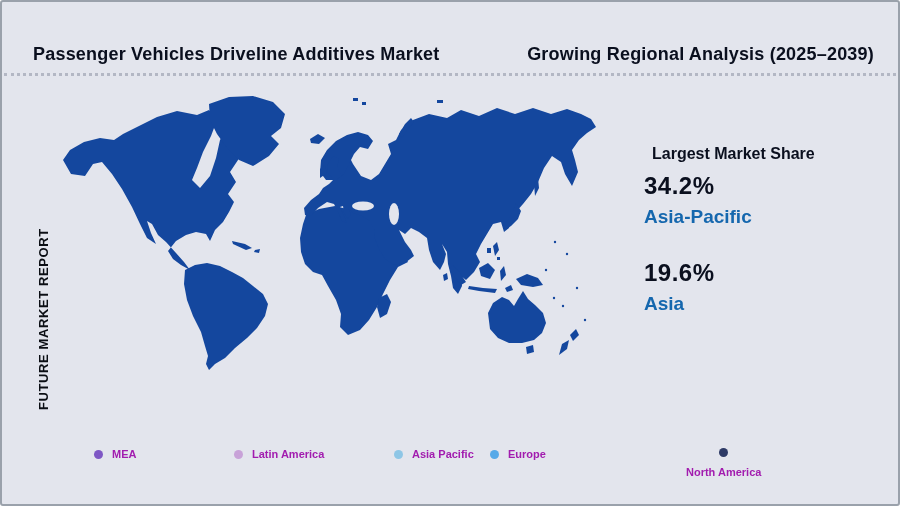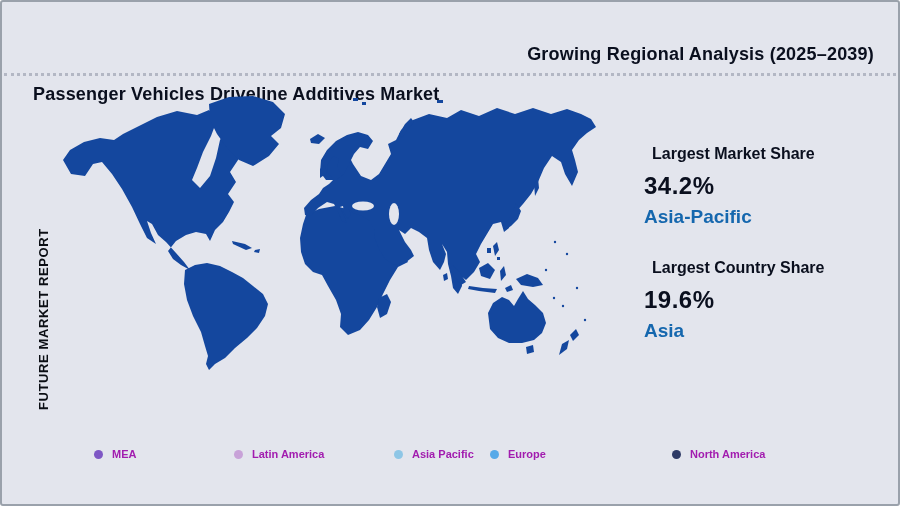--- a/index.html
+++ b/index.html
@@ -9,21 +9,21 @@
     position:relative; width:900px; height:506px;
     background:var(--background, #e3e5ed);
     border:2px solid #9aa1ab; border-radius:3px; overflow:hidden;
   }
   .title-bar { position:absolute; top:0; left:0; width:100%; height:72px; }
   .title {
     position:absolute; top:42px; white-space:nowrap;
     font-size:18px; font-weight:800; color:var(--text_dark, #0a0f1e);
     letter-spacing:0.2px;
   }
-  .title-left  { left:31px;margin-top:40px; }
+  .title-left  { left:31px; }
   .title-right { right:24px; }
   .dotted-sep {
     position:absolute; top:71px; left:2px; right:2px; height:0;
     border-top:3px dotted #b3b7c4;
   }
   .watermark {
     position:absolute; left:34px; top:228px; height:180px;
     writing-mode:vertical-rl; transform:rotate(180deg);
     font-size:13px; font-weight:700; color:#0b0e14; letter-spacing:0.6px;
     white-space:nowrap;
@@ -34,21 +34,21 @@
   .water { fill:var(--background, #e3e5ed); }
   .stats { position:absolute; left:642px; top:143px; width:240px; }
   .stat-label { font-size:16px; font-weight:800; color:var(--text_dark, #0a0f1e);margin-left:8px; }
   .stat-value { font-size:24px; font-weight:800; color:var(--text_dark, #0a0f1e); margin-top:9px; letter-spacing:0.5px; }
   .stat-region { font-size:19px; font-weight:800; color:var(--accent_blue, #1567ae); margin-top:6px; }
   .stat-block2 { margin-top:31px; }
   .legend { position:absolute; left:0; top:446px; width:100%; height:20px; }
   .legend-item { position:absolute; display:flex; align-items:center; gap:9px; }
   .legend-dot { width:9px; height:9px; border-radius:50%; flex:0 0 auto; }
   .legend-label { font-size:11px; font-weight:700; color:#a21caf; white-space:nowrap; }
-  .li-0 { left:92px; } .li-1 { left:232px; } .li-2 { left:392px; } .li-3 { left:488px; } .li-4 { left:670px; }
+  .li-0 { left:92px; } .li-1 { left:232px; } .li-2 { left:392px; } .li-3 { left:488px; } .li-4 { left:684px;flex-direction:column; }
 </style>
 </head>
 <body>
 
 <div class="frame">
 
   <div class="title-bar">
     <div class="title title-left">Passenger Vehicles Driveline Additives Market</div>
     <div class="title title-right">Growing Regional Analysis (2025–2039)</div>
     <div class="dotted-sep"></div>
@@ -121,21 +121,20 @@
     </svg>
   </div>
 
   <div class="stats">
     <div>
       <div class="stat-label">Largest Market Share</div>
       <div class="stat-value">34.2%</div>
       <div class="stat-region">Asia-Pacific</div>
     </div>
     <div class="stat-block2">
-      <div class="stat-label">Largest Country Share</div>
       <div class="stat-value">19.6%</div>
       <div class="stat-region">Asia</div>
     </div>
   </div>
 
   <div class="legend">
     <div class="legend-item li-0">
       <span class="legend-dot" style="background-color: rgb(126, 87, 197);"></span>
       <span class="legend-label">MEA</span>
     </div>

